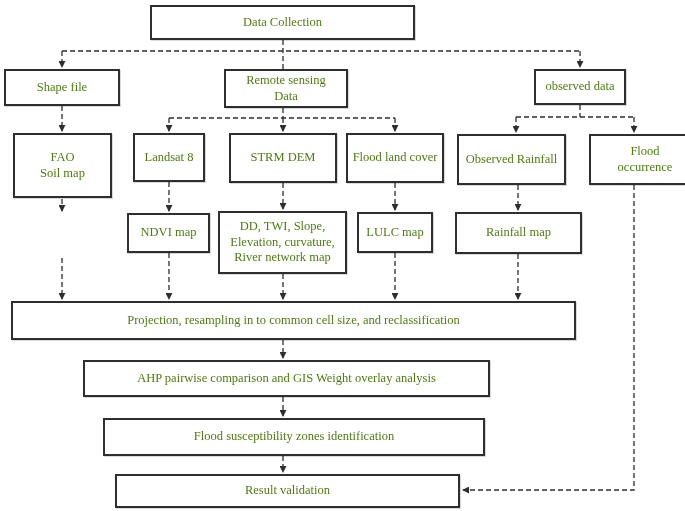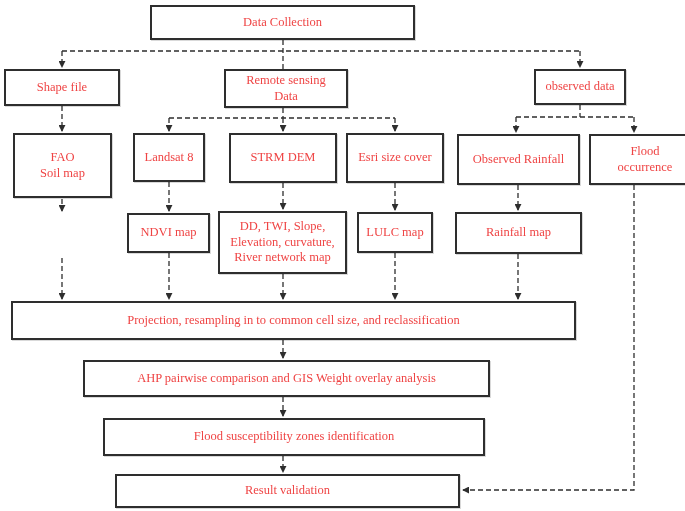--- a/index.html
+++ b/index.html
@@ -13,21 +13,21 @@
   #wires{position:absolute;left:0;top:0;width:685px;height:511px;}
   .node{
     position:absolute;
     box-sizing:border-box;
     border:2px solid #2e2e2e;
     background:#ffffff;
     display:flex;
     align-items:center;
     justify-content:center;
     text-align:center;
-    color:#ef4444;
+    color:#4d7c0f;
     font-size:12.5px;
     line-height:1.25;
     box-shadow:1px 1px 0 rgba(0,0,0,0.15);
   }
   .node .lbl{white-space:pre-line;padding:0 4px;}
   .wire{stroke:#2e2e2e;stroke-width:1.3;fill:none;stroke-dasharray:5 3;}
 </style>
 </head>
 <body>
 
@@ -96,23 +96,23 @@
     <span class="lbl">FAO
 Soil map</span>
   </div>
   <div class="node" style="left:133px;top:133px;width:72px;height:49px">
     <span class="lbl">Landsat 8</span>
   </div>
   <div class="node" style="left:229px;top:133px;width:108px;height:50px">
     <span class="lbl">STRM DEM</span>
   </div>
   <div class="node" style="left:346px;top:133px;width:98px;height:50px">
-    <span class="lbl">Esri size cover</span>
+    <span class="lbl">Flood land cover</span>
   </div>
-  <div class="node" style="left:457px;top:134px;width:123px;height:51px">
+  <div class="node" style="left:457px;top:134px;width:109px;height:51px">
     <span class="lbl">Observed Rainfall</span>
   </div>
   <div class="node" style="left:589px;top:134px;width:112px;height:51px">
     <span class="lbl">Flood
 occurrence</span>
   </div>
 
   <div class="node" style="left:127px;top:213px;width:83px;height:40px">
     <span class="lbl">NDVI map</span>
   </div>

